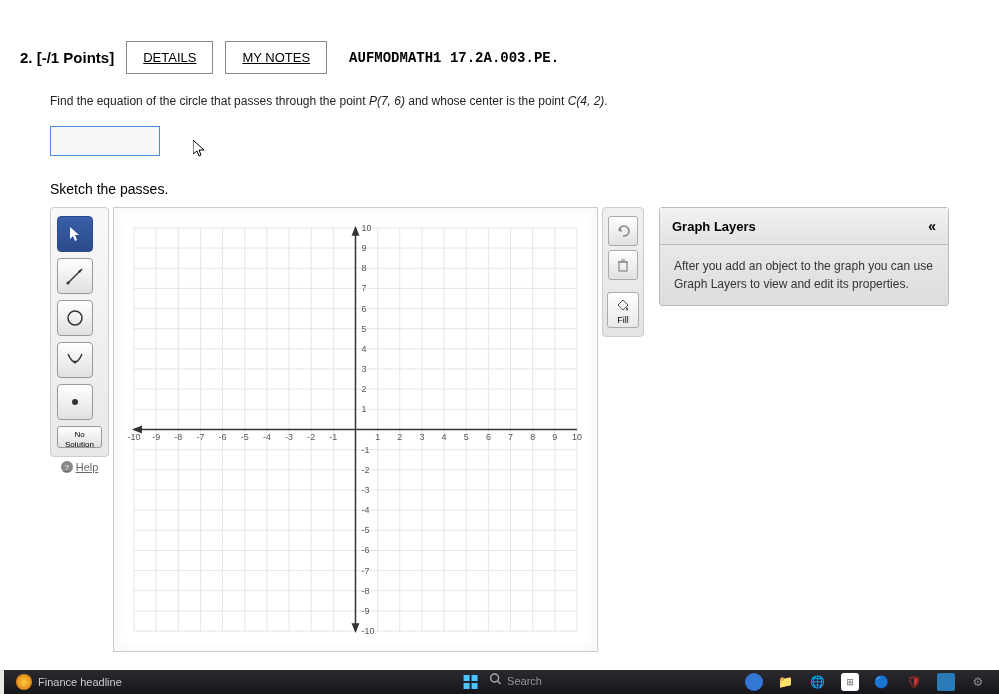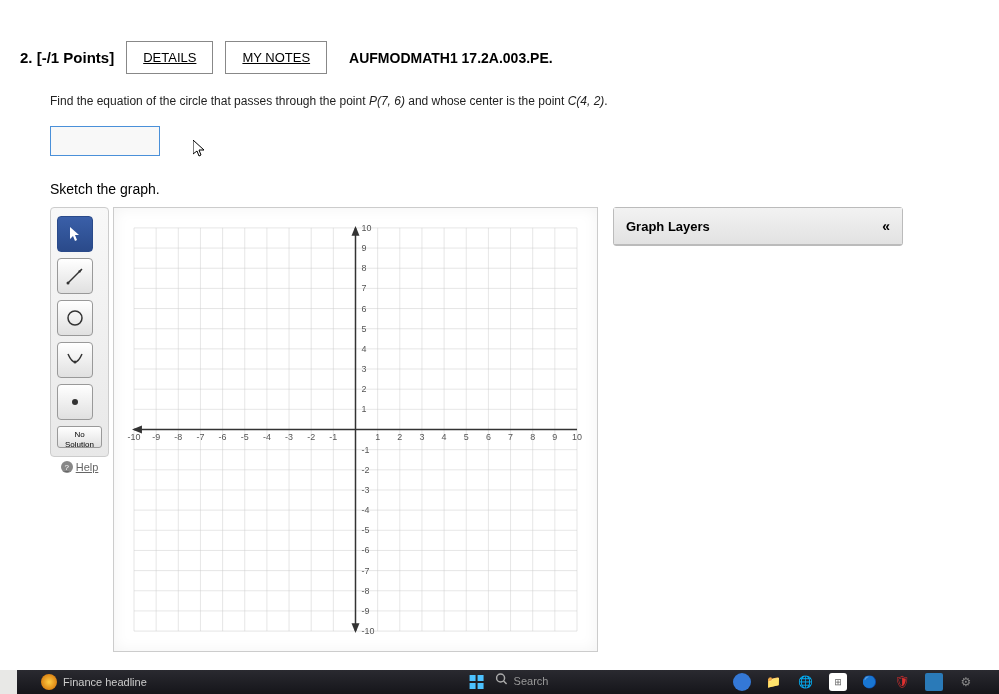--- a/index.html
+++ b/index.html
@@ -3,21 +3,21 @@
 <meta charset="utf-8">
 <style>
   * { box-sizing: border-box; margin: 0; padding: 0; }
   body { font-family: Arial, sans-serif; background: #e8e8e6; width: 999px; height: 694px; overflow: hidden; position: relative; }
   
   .main-content { background: #fff; padding: 10px 20px; min-height: 670px; }
   
   .header-row { display: flex; align-items: center; gap: 12px; margin-bottom: 20px; margin-top: 31px; }
   .question-num { font-size: 15px; font-weight: bold; }
   .header-btn { background: #fff; border: 1px solid #888; padding: 8px 16px; font-size: 13px; cursor: pointer; text-decoration: underline; }
-  .course-code { font-size: 14px; font-weight: bold; margin-left: 10px; }
+  .course-code { font-size: 14px; font-weight: bold; margin-left: 10px; font-family: Liberation Mono, monospace; }
   
   .question-text { font-size: 12px; margin: 0 0 18px 30px; color: #222; }
   .question-text i { font-style: italic; }
   
   .answer-input { margin-left: 30px; width: 110px; height: 30px; border: 1px solid #4a90d9; background: #f8f8f8; margin-bottom: 25px; }
   
   .sketch-label { font-size: 14px; margin-left: 30px; margin-bottom: 10px; }
   
   .graph-area { display: flex; margin-left: 30px; gap: 0; align-items: flex-start; }
   
@@ -36,21 +36,21 @@
   .fill-icon { font-size: 12px; display: block; }
   
   .layers-panel { background: linear-gradient(#eee, #ddd); border: 1px solid #bbb; border-radius: 3px; width: 290px; margin-left: 15px; }
   .layers-header { display: flex; justify-content: space-between; align-items: center; padding: 10px 12px; border-bottom: 1px solid #bbb; background: linear-gradient(#f2f2f2, #e2e2e2); }
   .layers-title { font-size: 13px; font-weight: bold; }
   .collapse-icon { font-size: 14px; font-weight: bold; cursor: pointer; }
   .layers-body { padding: 12px 14px; font-size: 12px; line-height: 1.5; color: #333; }
   
   .cursor-pointer { position: absolute; left: 193px; top: 140px; font-size: 14px; pointer-events: none; }
   
-  .taskbar { position: absolute; bottom: 0; left: 17px; right: 0; height: 24px; background: linear-gradient(#2a2a30, #15151a); display: flex; align-items: center; padding: 0 24px; gap: 14px; }
+  .taskbar { position: absolute; bottom: 0; left: 4px; right: 0; height: 24px; background: linear-gradient(#2a2a30, #15151a); display: flex; align-items: center; padding: 0 12px; gap: 14px; }
   .taskbar-left { display: flex; align-items: center; gap: 6px; color: #ccc; font-size: 11px; }
   .taskbar-center { position: absolute; left: 50%; transform: translateX(-50%); display: flex; align-items: flex-start; gap: 10px; }
   .taskbar-right { margin-left: auto; display: flex; align-items: center; gap: 14px; }
   .search-box { display: flex; align-items: center; gap: 6px; color: #999; font-size: 11px; }
   .search-glass { font-size: 12px; }
   .task-icon { width: 18px; height: 18px; border-radius: 3px; display: flex; align-items: center; justify-content: center; font-size: 12px; cursor: pointer; }
   
   svg.grid-svg { width: 100%; height: 100%; }
   .grid-line { stroke: #ccc; stroke-width: 0.5; }
   .axis-line { stroke: #333; stroke-width: 1.5; }
@@ -75,21 +75,21 @@
   </p>
 
   <input type="text" class="answer-input" style="">
 
   <span class="cursor-pointer">
     <svg width="14" height="18" viewBox="0 0 14 18">
         <path d="M0 0 L0 14 L4 11 L6 16 L8 15 L6 10 L11 10 Z" fill="#fff" stroke="#000" stroke-width="1"></path>
       </svg>
   </span>
 
-  <p class="sketch-label">Sketch the graph.</p>
+  <p class="sketch-label">Sketch the passes.</p>
 
   <div class="graph-area">
     <div class="toolbar-column">
     <div class="toolbar">
       <button class="tool-btn active">
         <svg width="14" height="16" viewBox="0 0 14 16">
               <path d="M2 1 L2 13 L5 10 L7 15 L9 14 L7 9 L11 9 Z" fill="#fff"></path>
             </svg>
       </button>
       <button class="tool-btn">
@@ -209,26 +209,51 @@
           <text class="tick-label" x="248.5" y="144.5" text-anchor="start">4</text>
           <text class="tick-label" x="248.5" y="124.25" text-anchor="start">5</text>
           <text class="tick-label" x="248.5" y="104" text-anchor="start">6</text>
           <text class="tick-label" x="248.5" y="83.75" text-anchor="start">7</text>
           <text class="tick-label" x="248.5" y="63.5" text-anchor="start">8</text>
           <text class="tick-label" x="248.5" y="43.25" text-anchor="start">9</text>
           <text class="tick-label" x="248.5" y="23" text-anchor="start">10</text>
         </svg>
     </div>
 
+    <div class="right-tools">
+      <button class="right-tool-btn">
+        <svg width="16" height="16" viewBox="0 0 16 16">
+            <path d="M4 8 A5 5 0 1 1 8 13" fill="none" stroke="#888" stroke-width="1.5"></path>
+            <polygon points="4,8 6,5 7,9" fill="#888"></polygon>
+          </svg>
+      </button>
+      <button class="right-tool-btn">
+        <svg width="14" height="14" viewBox="0 0 14 14">
+            <rect x="3" y="4" width="8" height="9" fill="none" stroke="#888" stroke-width="1.2"></rect>
+            <line x1="2" y1="4" x2="12" y2="4" stroke="#888" stroke-width="1.2"></line>
+            <line x1="5" y1="2" x2="9" y2="2" stroke="#888" stroke-width="1.2"></line>
+          </svg>
+      </button>
+      <button class="fill-btn">
+        <span class="fill-icon">
+          <svg width="14" height="14" viewBox="0 0 14 14">
+              <path d="M2 7 L7 2 L12 7 L7 12 Z" fill="none" stroke="#555" stroke-width="1"></path>
+              <path d="M11 9 Q13 11 11 13 Q9 11 11 9" fill="#555"></path>
+            </svg>
+        </span>
+        <span>Fill</span>
+      </button>
+    </div>
 
     <div class="layers-panel">
       <div class="layers-header">
         <span class="layers-title">Graph Layers</span>
         <span class="collapse-icon">«</span>
       </div>
+      <div class="layers-body">After you add an object to the graph you can use Graph Layers to view and edit its properties.</div>
     </div>
   </div>
 </div>
 
 <div class="taskbar">
   <div class="taskbar-left">
     <span style="width:16px;height:16px;border-radius:50%;background:radial-gradient(#ffcc44,#cc6600);display:inline-block"></span>
     <span>Finance headline</span>
   </div>
   <div class="taskbar-center">

